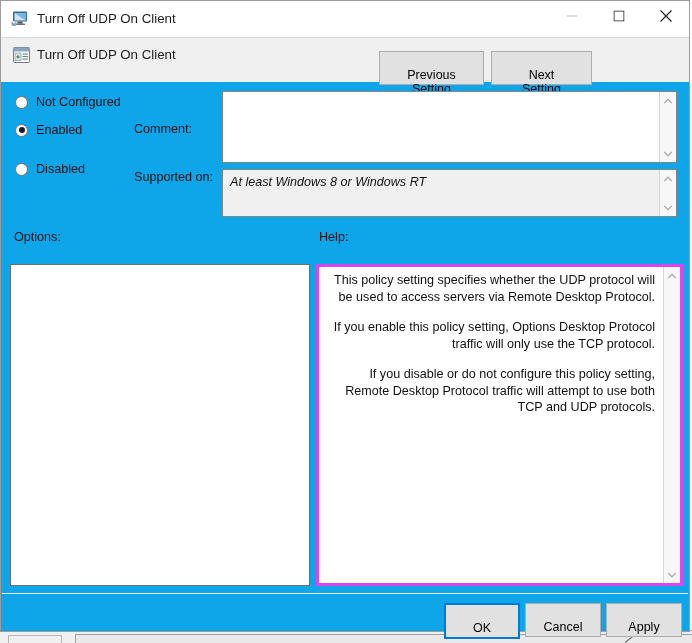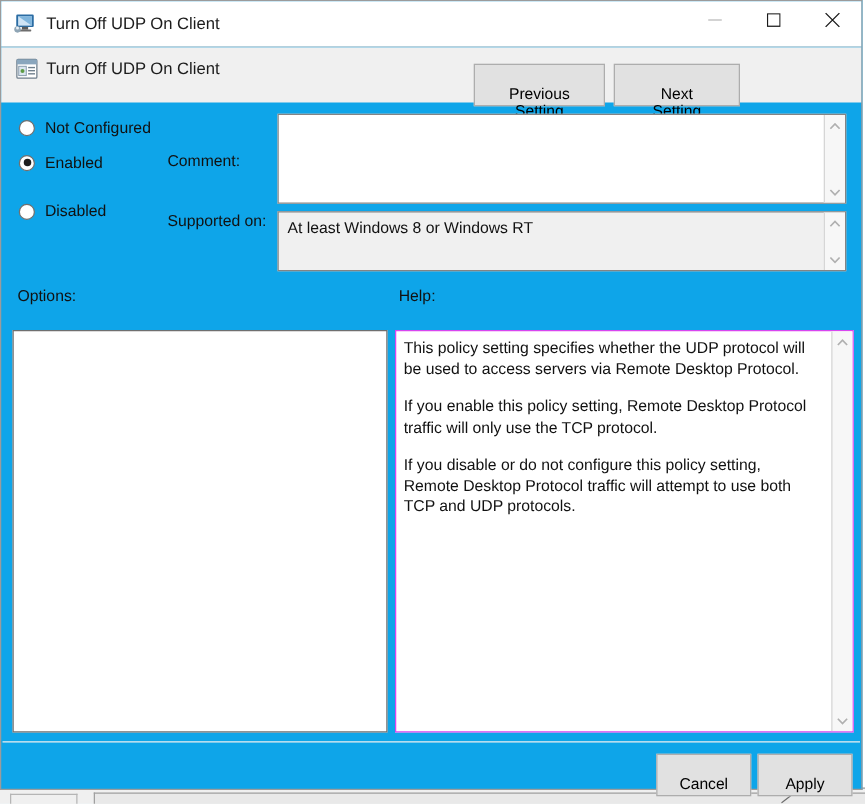--- a/index.html
+++ b/index.html
@@ -250,20 +250,21 @@
     border: 1px solid #848484;
     box-sizing: border-box;
   }
   .supported-text {
     position: absolute;
     left: 7px;
     top: 5px;
     font-size: 12.6px;
     color: #111111;
     white-space: nowrap;
+    font-style: italic;
   }
   
   .vsb {
     position: absolute;
     right: 0;
     top: 0;
     bottom: 0;
     width: 17px;
     background: #f7f7f7;
     border-left: 1px solid #d6d6d6;
@@ -309,23 +310,24 @@
     border: 1px solid #6f6f6f;
     box-sizing: border-box;
   }
   .help-panel {
     position: absolute;
     left: 315px;
     top: 263px;
     width: 367px;
     height: 322px;
     background: #ffffff;
-    border: 1px solid #d946ef;
+    border: 3px solid #d946ef;
     box-sizing: border-box;
     overflow: hidden;
+    text-align: right;
   }
   .help-text {
     position: absolute;
     left: 6px;
     top: 5px;
     width: 330px;
     font-size: 12.6px;
     line-height: 16.5px;
     color: #111111;
   }
@@ -475,34 +477,35 @@
   </div>
 
   <span class="label-options">Options:</span>
   <span class="label-help">Help:</span>
 
   <div class="options-panel"></div>
 
   <div class="help-panel">
     <div class="help-text">
       <p>This policy setting specifies whether the UDP protocol will be used to access servers via Remote Desktop Protocol.</p>
-      <p>If you enable this policy setting, Remote Desktop Protocol traffic will only use the TCP protocol.</p>
+      <p>If you enable this policy setting, Options Desktop Protocol traffic will only use the TCP protocol.</p>
       <p>If you disable or do not configure this policy setting, Remote Desktop Protocol traffic will attempt to use both TCP and UDP protocols.</p>
     </div>
     <div class="vsb">
       <div class="vsb-up">
         <svg width="9" height="6" viewBox="0 0 9 6">
           <path d="M0.8 5 L4.5 1.2 L8.2 5" stroke="#b0b0b0" stroke-width="1.4" fill="none"></path>
         </svg>
       </div>
       <div class="vsb-down">
         <svg width="9" height="6" viewBox="0 0 9 6">
           <path d="M0.8 1 L4.5 4.8 L8.2 1" stroke="#b0b0b0" stroke-width="1.4" fill="none"></path>
         </svg>
       </div>
     </div>
   </div>
 
   <div class="footer-sep"></div>
+  <button class="btn btn-ok">OK</button>
   <button class="btn btn-cancel">Cancel</button>
   <button class="btn btn-apply">Apply</button>
 
 </div>
 
 </body></html>

